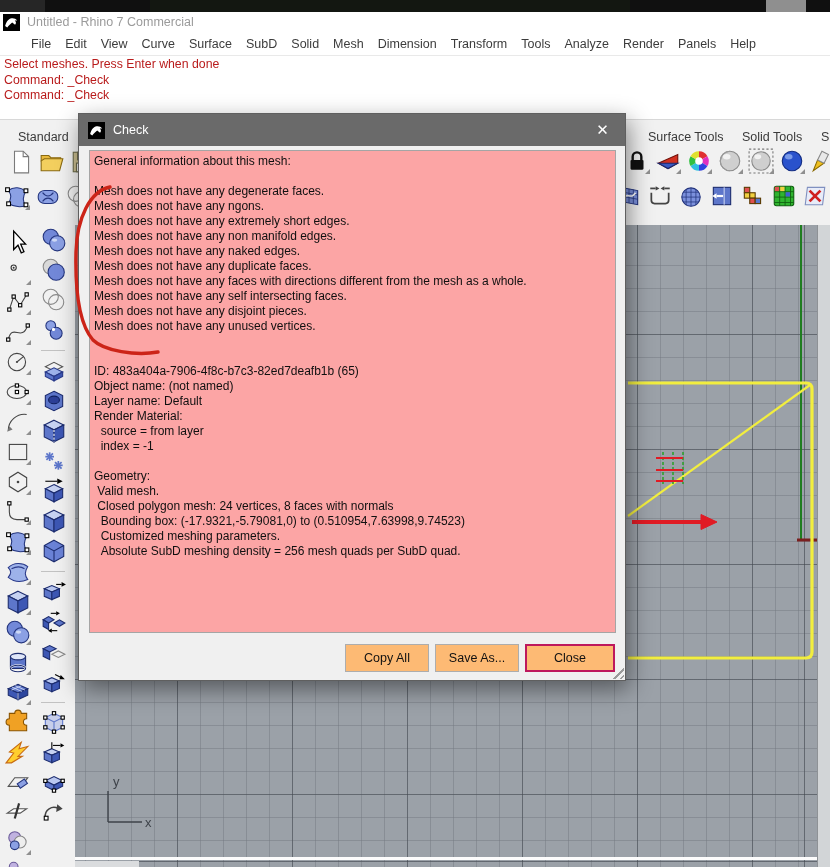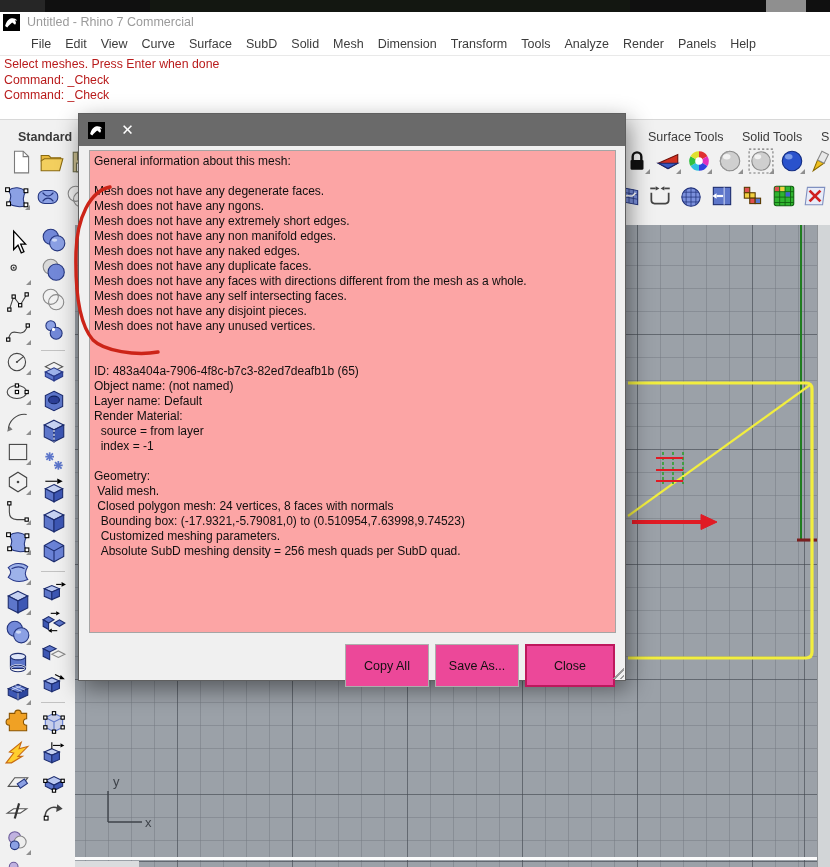--- a/index.html
+++ b/index.html
@@ -69,21 +69,21 @@
   .dlg-icon{width:17px;height:17px;margin-left:9px;}
   .dlg-icon svg{display:block;width:100%;height:100%;}
   .dlg-title-text{color:#ffffff;font-size:12.5px;margin-left:8px;flex:1;}
   .dlg-close{width:45px;height:32px;display:flex;align-items:center;justify-content:center;
              color:#ffffff;font-size:15px;cursor:default;}
   .dlg-report{position:absolute;left:10px;top:36px;width:527px;height:483px;
               background:#fca5a5;border:1px solid #a5a5a5;box-sizing:border-box;
               font-size:12px;line-height:15px;color:#101010;
               white-space:pre-wrap;padding:3px 4px;overflow:hidden;}
   .dlg-btnrow{position:absolute;right:10px;top:530px;display:flex;gap:6px;}
-  .dlg-btn{height:43px;min-width:84px;background:#ec4899;border:1px solid #adadad;
+  .dlg-btn{height:28px;min-width:84px;background:#fdba74;border:1px solid #adadad;
            font-family:"Liberation Sans",sans-serif;font-size:12.5px;color:#111;}
   .dlg-btn.focused{min-width:90px;border:2px solid #be185d;}
   .dlg-grip{position:absolute;right:1px;bottom:1px;width:14px;height:14px;
      background:repeating-linear-gradient(135deg, transparent 0 3px, #9a9a9a 3px 4.5px);
      clip-path:polygon(100% 0,100% 100%,0 100%);}
 
   
   .annotation{left:0;top:0;width:830px;height:867px;pointer-events:none;z-index:60;}
   .dialog{z-index:50;}
 </style>
@@ -125,21 +125,21 @@
 
 <div class="abs cmdarea">
   <div>
       <div class="cmd-line">Select meshes. Press Enter when done</div>
       <div class="cmd-line">Command: _Check</div>
       <div class="cmd-line">Command: _Check</div>
     </div>
 </div>
 
 <div class="abs toolbar-region">
-  <div class="abs tab-label" style="left:18px;top:10px;font-weight:bold;">Standard</div>
+  <div class="abs tab-label" style="left:18px;top:10px;">Standard</div>
   <div class="abs tab-label" style="left:648px;top:10px;">Surface Tools</div>
   <div class="abs tab-label" style="left:742px;top:10px;">Solid Tools</div>
   <div class="abs tab-label" style="left:821px;top:10px;">Su</div>
   <div class="abs iconrow" style="left:8px;top:29px;">
       <div class="ticon">
         <svg viewBox="0 0 24 24">
           <path d="M6,2 h8 l5,5 v15 h-13 z" fill="#fff" stroke="#7a7a7a"></path>
           <path d="M14,2 l0,5 5,0" fill="none" stroke="#7a7a7a"></path>
         </svg>
       </div>
@@ -669,20 +669,21 @@
 <div class="abs vptab"></div>
 
 <div class="abs dialog">
   <div class="dlg-title">
     <div class="dlg-icon">
       <svg viewBox="0 0 24 24">
           <rect width="24" height="24" fill="#000"></rect>
           <path d="M3,17 C5,10 8,7 12,6 C15,5.4 18,6.5 20,9 L16.5,9 C18.8,11 18.8,13 17,15 L13,12 C11,14 8,16 6,19 z" fill="#fff"></path>
         </svg>
     </div>
+    <span class="dlg-title-text">Check</span>
     <div class="dlg-close">✕</div>
   </div>
   <div class="dlg-report">General information about this mesh:
 
 Mesh does not have any degenerate faces.
 Mesh does not have any ngons.
 Mesh does not have any extremely short edges.
 Mesh does not have any non manifold edges.
 Mesh does not have any naked edges.
 Mesh does not have any duplicate faces.

